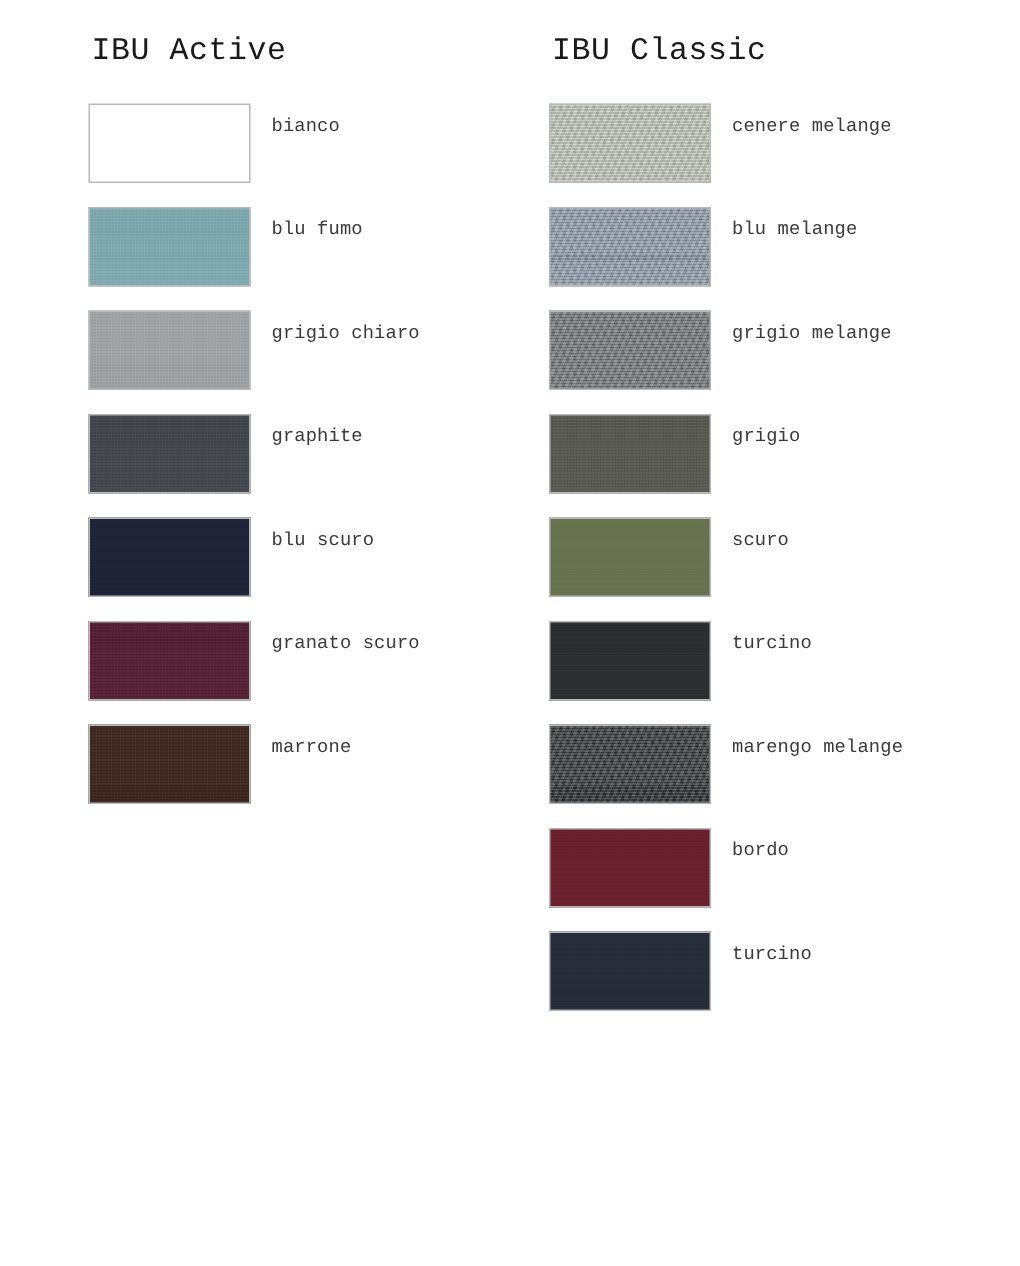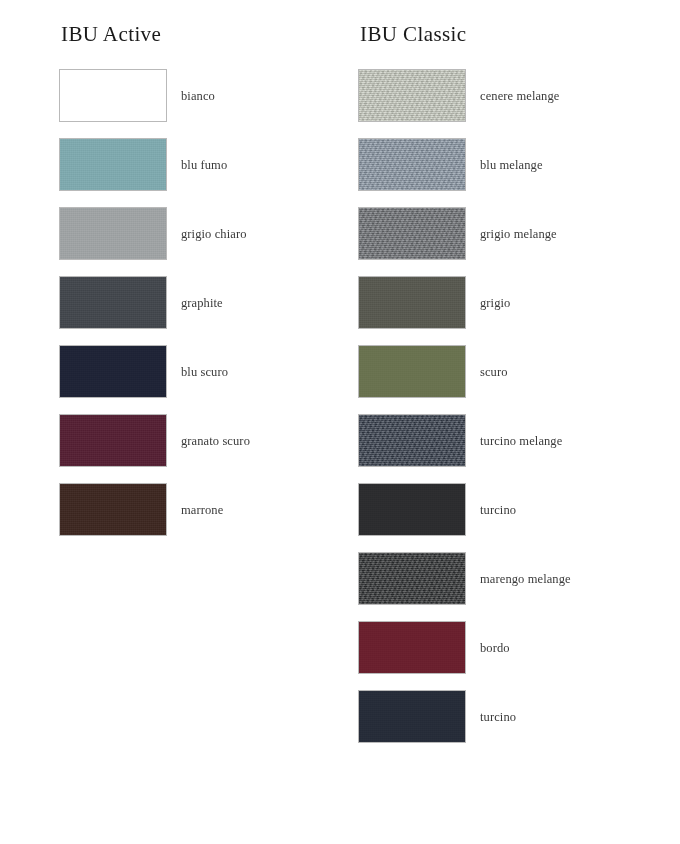--- a/index.html
+++ b/index.html
@@ -19,24 +19,24 @@
     position: absolute;
     left: 0; top: 0;
     width: 680px;
     height: 844px;
   }
   .column {
     position: absolute;
     top: 24px;
   }
   #col-0 { left: 59px; }
-  #col-1 { left: 358px; }
+  #col-1 { left: 366px; }
 
   .col-title {
-    font-family: Liberation Serif, serif;
+    font-family: Liberation Mono, monospace;
     font-size: 21px;
     font-weight: 400;
     color: #1a1a1a;
     letter-spacing: 0.4px;
     line-height: 1;
     margin: 0 0 0 2px;
     padding: 0;
     height: 26px;
     white-space: nowrap;
   }
@@ -79,26 +79,26 @@
   .swatch-chip.melange::after {
     opacity: 1;
     background-image:
       repeating-linear-gradient(0deg, rgba(255,255,255,0.13) 0px, rgba(255,255,255,0.13) 1px, rgba(0,0,0,0.10) 1px, rgba(0,0,0,0.10) 2px),
       repeating-linear-gradient(113deg, rgba(255,255,255,0.10) 0px, rgba(255,255,255,0.10) 2px, rgba(0,0,0,0.07) 2px, rgba(0,0,0,0.07) 4px),
       repeating-linear-gradient(62deg, rgba(255,255,255,0.07) 0px, rgba(255,255,255,0.07) 3px, rgba(0,0,0,0.05) 3px, rgba(0,0,0,0.05) 5px);
   }
   .swatch-chip.white-chip::after { opacity: 0; }
 
   .swatch-label {
-    font-family: Liberation Serif, serif;
+    font-family: Liberation Mono, monospace;
     font-size: 12.5px;
     color: #3a3a3a;
     line-height: 1;
     margin-left: 14px;
-    margin-top: 21px;
+    margin-top: 9px;
     white-space: nowrap;
     letter-spacing: 0.1px;
   }
 </style>
 </head>
 <body>
 
 <div class="sheet">
 
   <section class="column" id="col-0">
@@ -152,24 +152,20 @@
         </li>
         <li class="swatch-row">
           <div class="swatch-chip woven" style="background: rgb(87, 88, 79);"></div>
           <span class="swatch-label">grigio</span>
         </li>
         <li class="swatch-row">
           <div class="swatch-chip plain" style="background: rgb(105, 114, 79);"></div>
           <span class="swatch-label">scuro</span>
         </li>
         <li class="swatch-row">
-          <div class="swatch-chip melange" style="background: rgb(53, 61, 75);"></div>
-          <span class="swatch-label">turcino melange</span>
-        </li>
-        <li class="swatch-row">
           <div class="swatch-chip plain" style="background: rgb(43, 44, 46);"></div>
           <span class="swatch-label">turcino</span>
         </li>
         <li class="swatch-row">
           <div class="swatch-chip melange" style="background: rgb(46, 48, 50);"></div>
           <span class="swatch-label">marengo melange</span>
         </li>
         <li class="swatch-row">
           <div class="swatch-chip plain" style="background: rgb(106, 31, 45);"></div>
           <span class="swatch-label">bordo</span>

